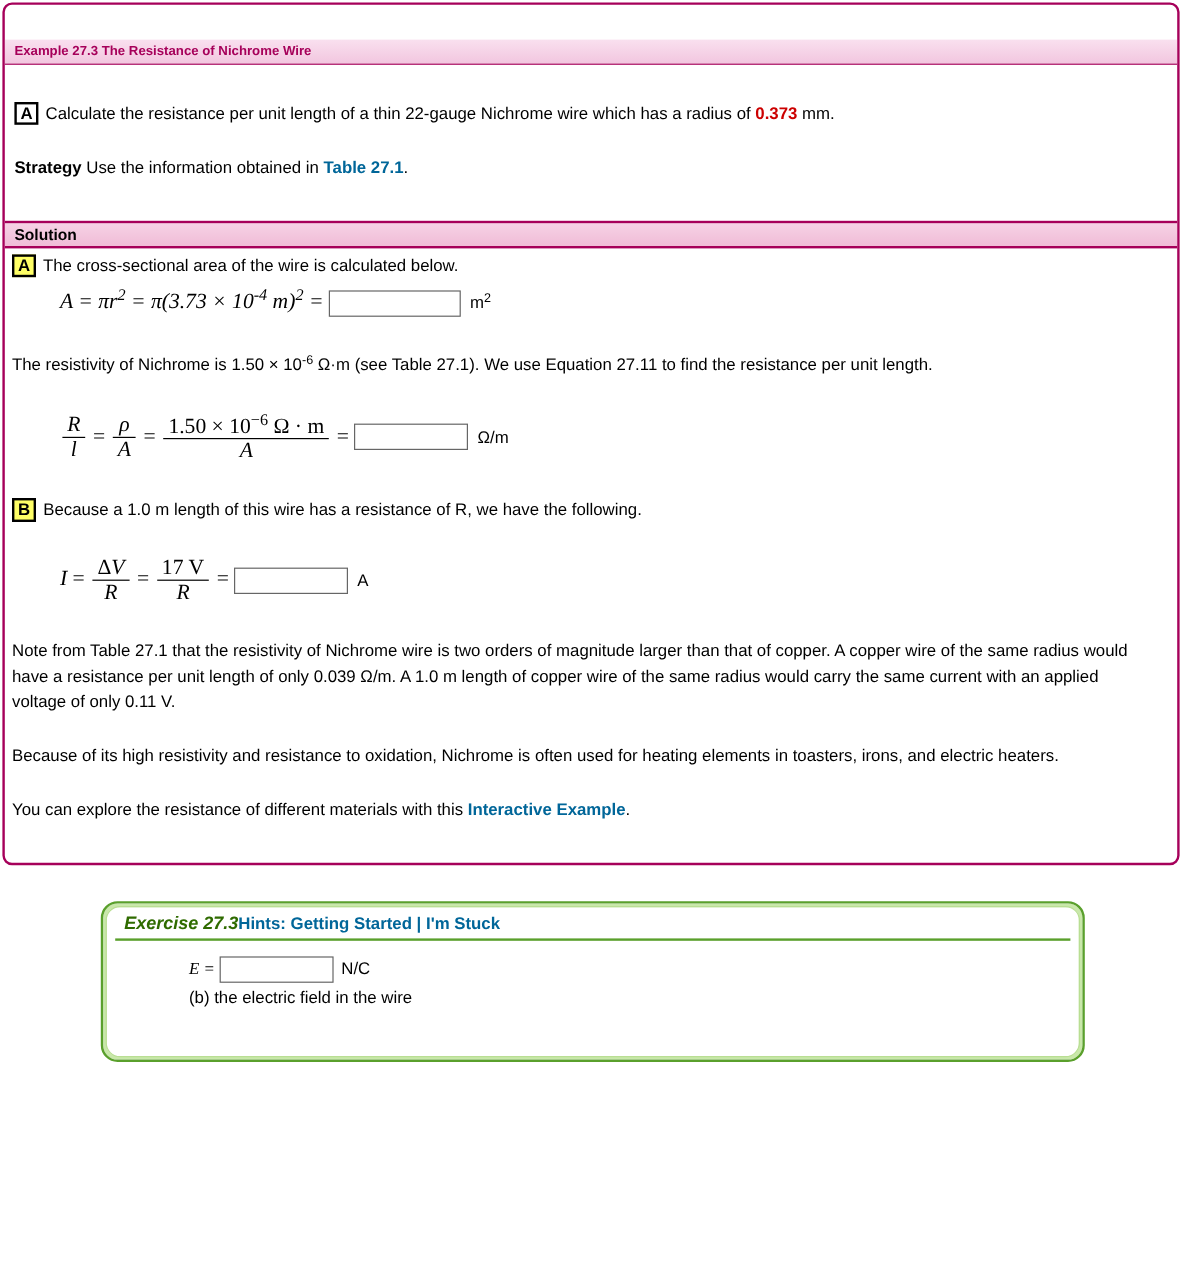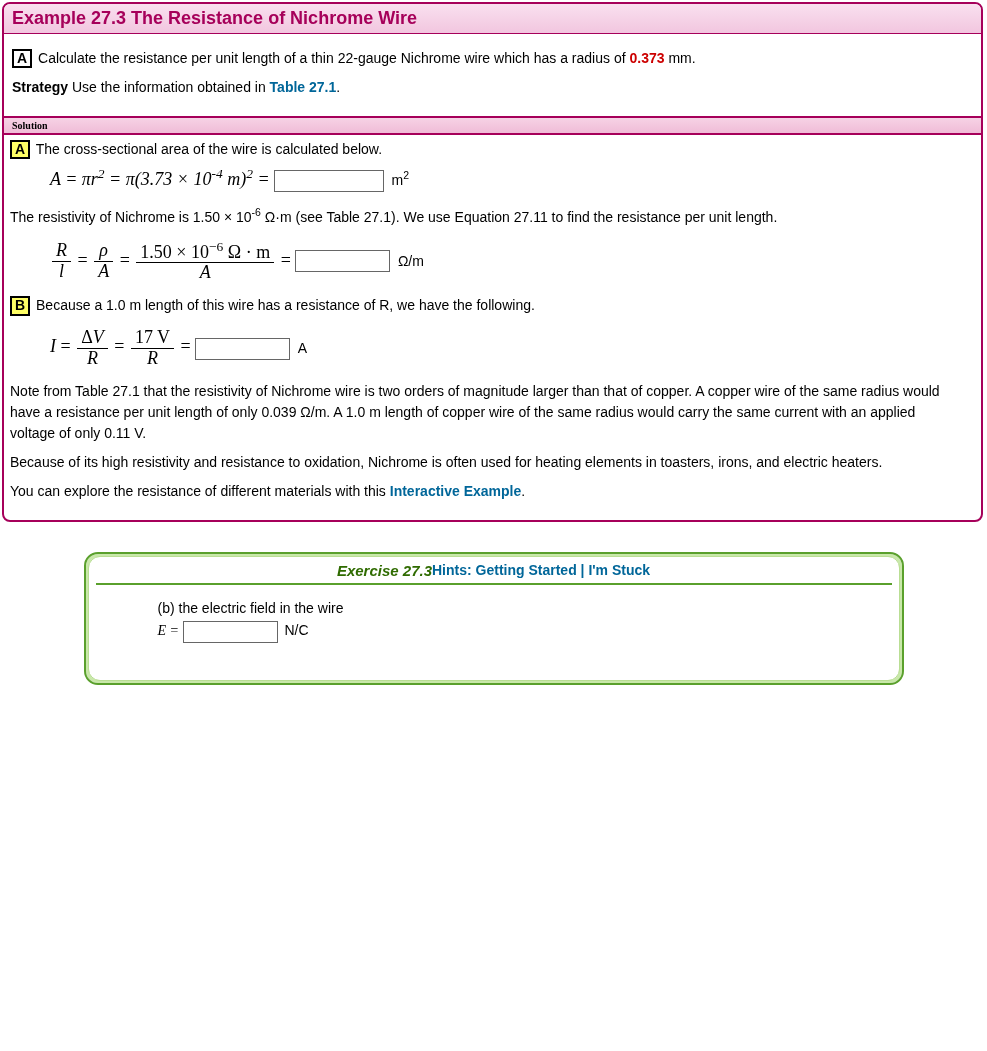--- a/index.html
+++ b/index.html
@@ -18,21 +18,22 @@
     margin: 2px 4px 0 2px;
     overflow: hidden;
     box-shadow: inset 0 0 0 1px #fff;
   }
   .example-header {
     background: linear-gradient(#f9e0ef, #f2c6df);
     border-bottom: 1px solid #a6005a;
     padding: 4px 8px;
     font-weight: bold;
     color: #a6005a;
-    font-size: 18px;
+    font-size: 11px;
+    margin-top: 29px;
   }
   .example-body {
     padding: 6px 8px 10px 8px;
     line-height: 1.5;
   }
   .part-label {
     display: inline-block;
     border: 2px solid #000;
     background: #fff;
     font-weight: bold;
@@ -44,23 +45,22 @@
   }
   .part-label.yellow { background: #ffff66; }
   .red-val { color: #cc0000; font-weight: bold; }
   .blue-link { color: #006699; font-weight: bold; }
   .solution-header {
     background: linear-gradient(#f6d2e5, #f0bcd7);
     border-top: 2px solid #a6005a;
     border-bottom: 2px solid #a6005a;
     padding: 2px 8px;
     font-weight: bold;
-    font-size: 10px;
+    font-size: 13px;
     color: #000;
-    font-family: Liberation Serif, serif;
   }
   .eq-line {
     padding: 4px 0 4px 40px;
     font-family: 'Times New Roman', serif;
     font-style: italic;
     font-size: 18px;
   }
   .eq-line .upright { font-style: normal; }
   .answer-input {
     width: 110px;
@@ -73,21 +73,21 @@
   .answer-input.sm { width: 95px; }
   .frac {
     display: inline-block;
     text-align: center;
     vertical-align: middle;
     line-height: 1.1;
     margin: 0 2px;
   }
   .frac .num { display: block; border-bottom: 1px solid #000; padding: 0 4px; }
   .frac .den { display: block; padding: 0 4px; }
-  .para { margin: 8px 0; }
+  .para { margin: 24px 0; }
   .solution-body { padding: 4px 23px 10px 6px; line-height:1.5;}
   .plain { font-style: normal; font-family: Verdana, Arial, sans-serif; font-size:14px;}
   .exercise-wrap {
     width: 820px;
     margin: 30px auto 0 auto;
     position: relative;
   }
   .exercise-box {
     border: 2px solid #5aa02c;
     border-radius: 14px;
@@ -99,21 +99,21 @@
   .exercise-box::before{
     content:"";
     position:absolute;
     top:2px; left:2px; right:2px; bottom:2px;
     border:1px solid #b9de93;
     border-radius:12px;
     pointer-events:none;
   }
   .ex-head-row {
     display: flex;
-    justify-content: center;
+    justify-content: flex-start;
     border-bottom: 2px solid #5aa02c;
     margin: -4px -8px 12px -8px;
     padding: 0 8px 4px 8px;
   }
   .ex-title { color: #2f6b00; font-weight: bold; font-style: italic; font-size: 15px; }
   .ex-hints { color: #006699; font-weight: bold; font-size: 14px; }
   .ex-body { padding: 0 14px; line-height:1.6; }
   .ex-sub { padding-left: 40px; margin-top:6px;}
   .unit-after { margin-left:3px;text-align:center; }
   sup { font-size: 0.75em; }
@@ -202,22 +202,22 @@
 <div class="exercise-wrap">
   <div class="exercise-box">
     <div class="ex-head-row">
       <span class="ex-title">Exercise 27.3</span>
       <span class="ex-hints">
         <span style="color:#006699;">Hints: </span><span>Getting Started</span><span> | </span><span>I'm Stuck</span>
       </span>
     </div>
     <div class="ex-body">
       <div class="ex-sub">
-        <div>(b) the electric field in the wire</div>
         <div>
           <i style="font-family:'Times New Roman',serif;">E = </i>
           <input class="answer-input sm" type="text" style="">
           <span class="unit-after">N/C</span>
         </div>
+        <div>(b) the electric field in the wire</div>
       </div>
     </div>
   </div>
 </div>
 
 </body></html>

